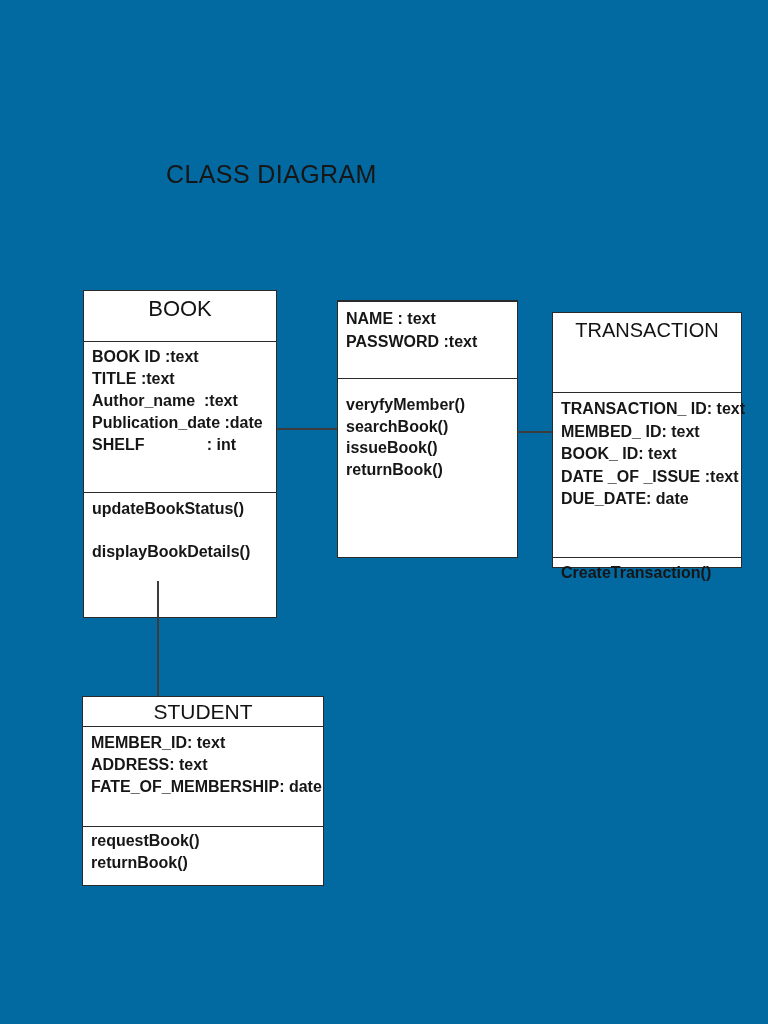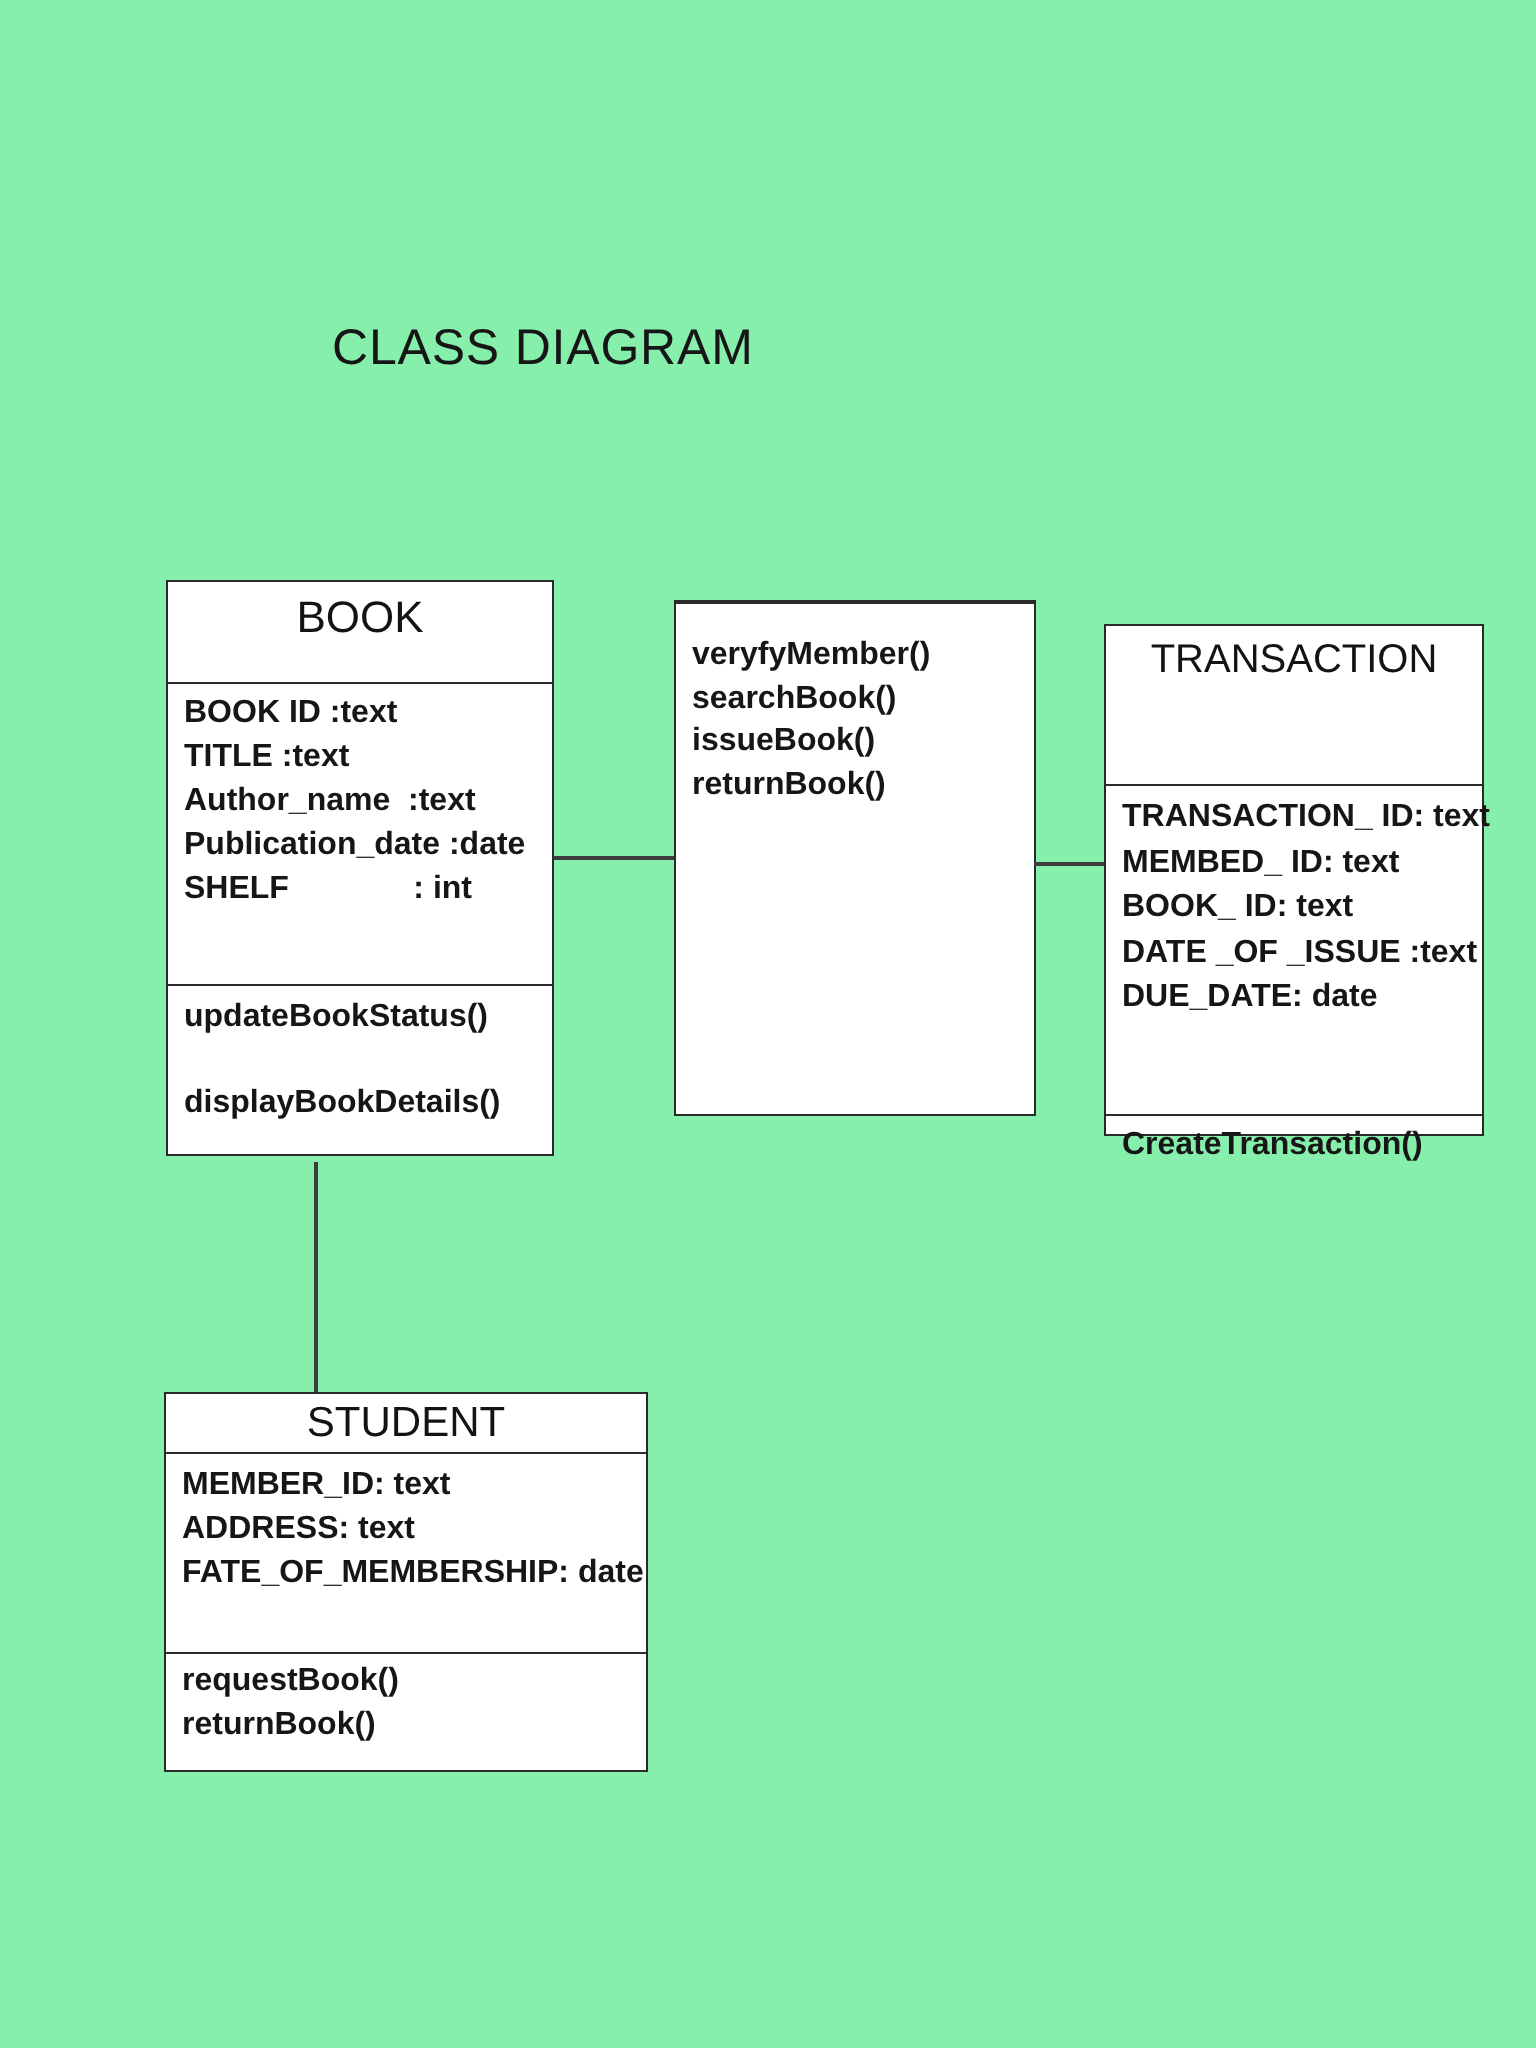--- a/index.html
+++ b/index.html
@@ -1,20 +1,20 @@
 <!DOCTYPE html>
 <html><head>
 <meta charset="utf-8">
 <style>
   html, body { margin: 0; padding: 0; background: #ffffff; }
   .page {
     position: relative;
     width: 768px;
     height: 1024px;
-    background: #86efac;
+    background: #0369a1;
     font-family: "Liberation Sans", sans-serif;
     color: #141414;
     overflow: hidden;
   }
   .doc-title {
     position: absolute;
     left: 166px;
     top: 160px;
     font-size: 25px;
     font-weight: 400;
@@ -42,21 +42,21 @@
   }
   .uml-line {
     font-size: 16px;
     font-weight: 700;
     line-height: 22px;
     padding-left: 8px;
     white-space: pre;
     color: #161616;
   }
   
-  #box-book { left: 83px; top: 290px; width: 194px; height: 288px; }
+  #box-book { left: 83px; top: 290px; width: 194px; height: 328px; }
   #box-book .uml-header { height: 50px; align-items: flex-start; padding-top: 5px; font-size: 22px; }
   #box-book .attrs { height: 151px; padding-top: 4px; }
   #box-book .methods { padding-top: 5px; }
   #box-book .methods .uml-line + .uml-line { margin-top: 21px; }
   
   #box-librarian { left: 337px; top: 300px; width: 181px; height: 258px; }
   #box-librarian .uml-header { height: 37px; font-size: 22px; }
   #box-librarian .attrs { height: 77px; padding-top: 5px; }
   #box-librarian .attrs .uml-line { line-height: 23px; }
   #box-librarian .methods { padding-top: 15px; }
@@ -94,20 +94,24 @@
       <div class="uml-line">Publication_date :date</div>
       <div class="uml-line">SHELF              : int</div>
     </div>
     <div class="uml-section methods">
       <div class="uml-line">updateBookStatus()</div>
       <div class="uml-line">displayBookDetails()</div>
     </div>
   </div>
 
   <div class="uml-class" id="box-librarian">
+    <div class="uml-section attrs">
+      <div class="uml-line">NAME : text</div>
+      <div class="uml-line">PASSWORD :text</div>
+    </div>
     <div class="uml-section methods">
       <div class="uml-line">veryfyMember()</div>
       <div class="uml-line">searchBook()</div>
       <div class="uml-line">issueBook()</div>
       <div class="uml-line">returnBook()</div>
     </div>
   </div>
 
   <div class="uml-class" id="box-transaction">
     <div class="uml-header">TRANSACTION</div>

